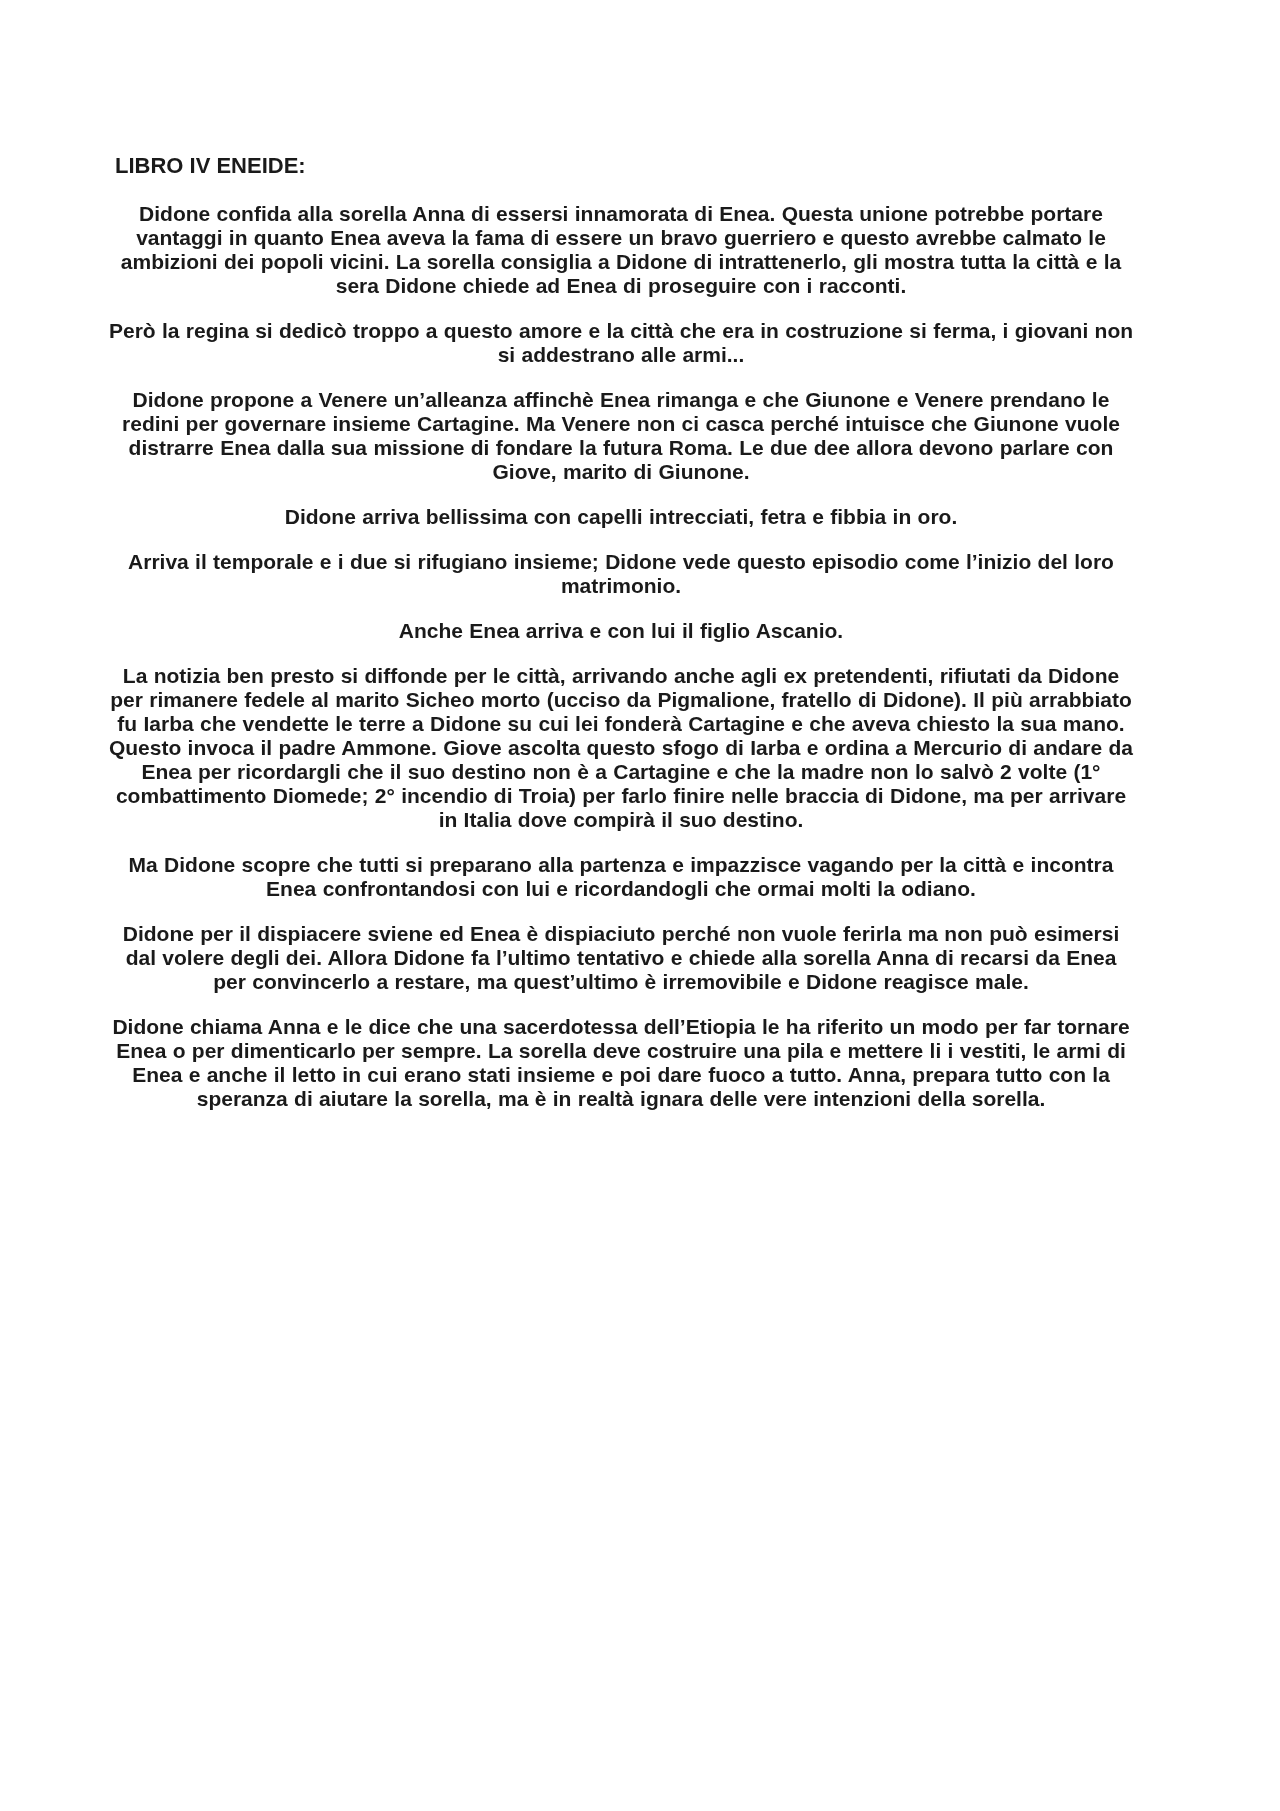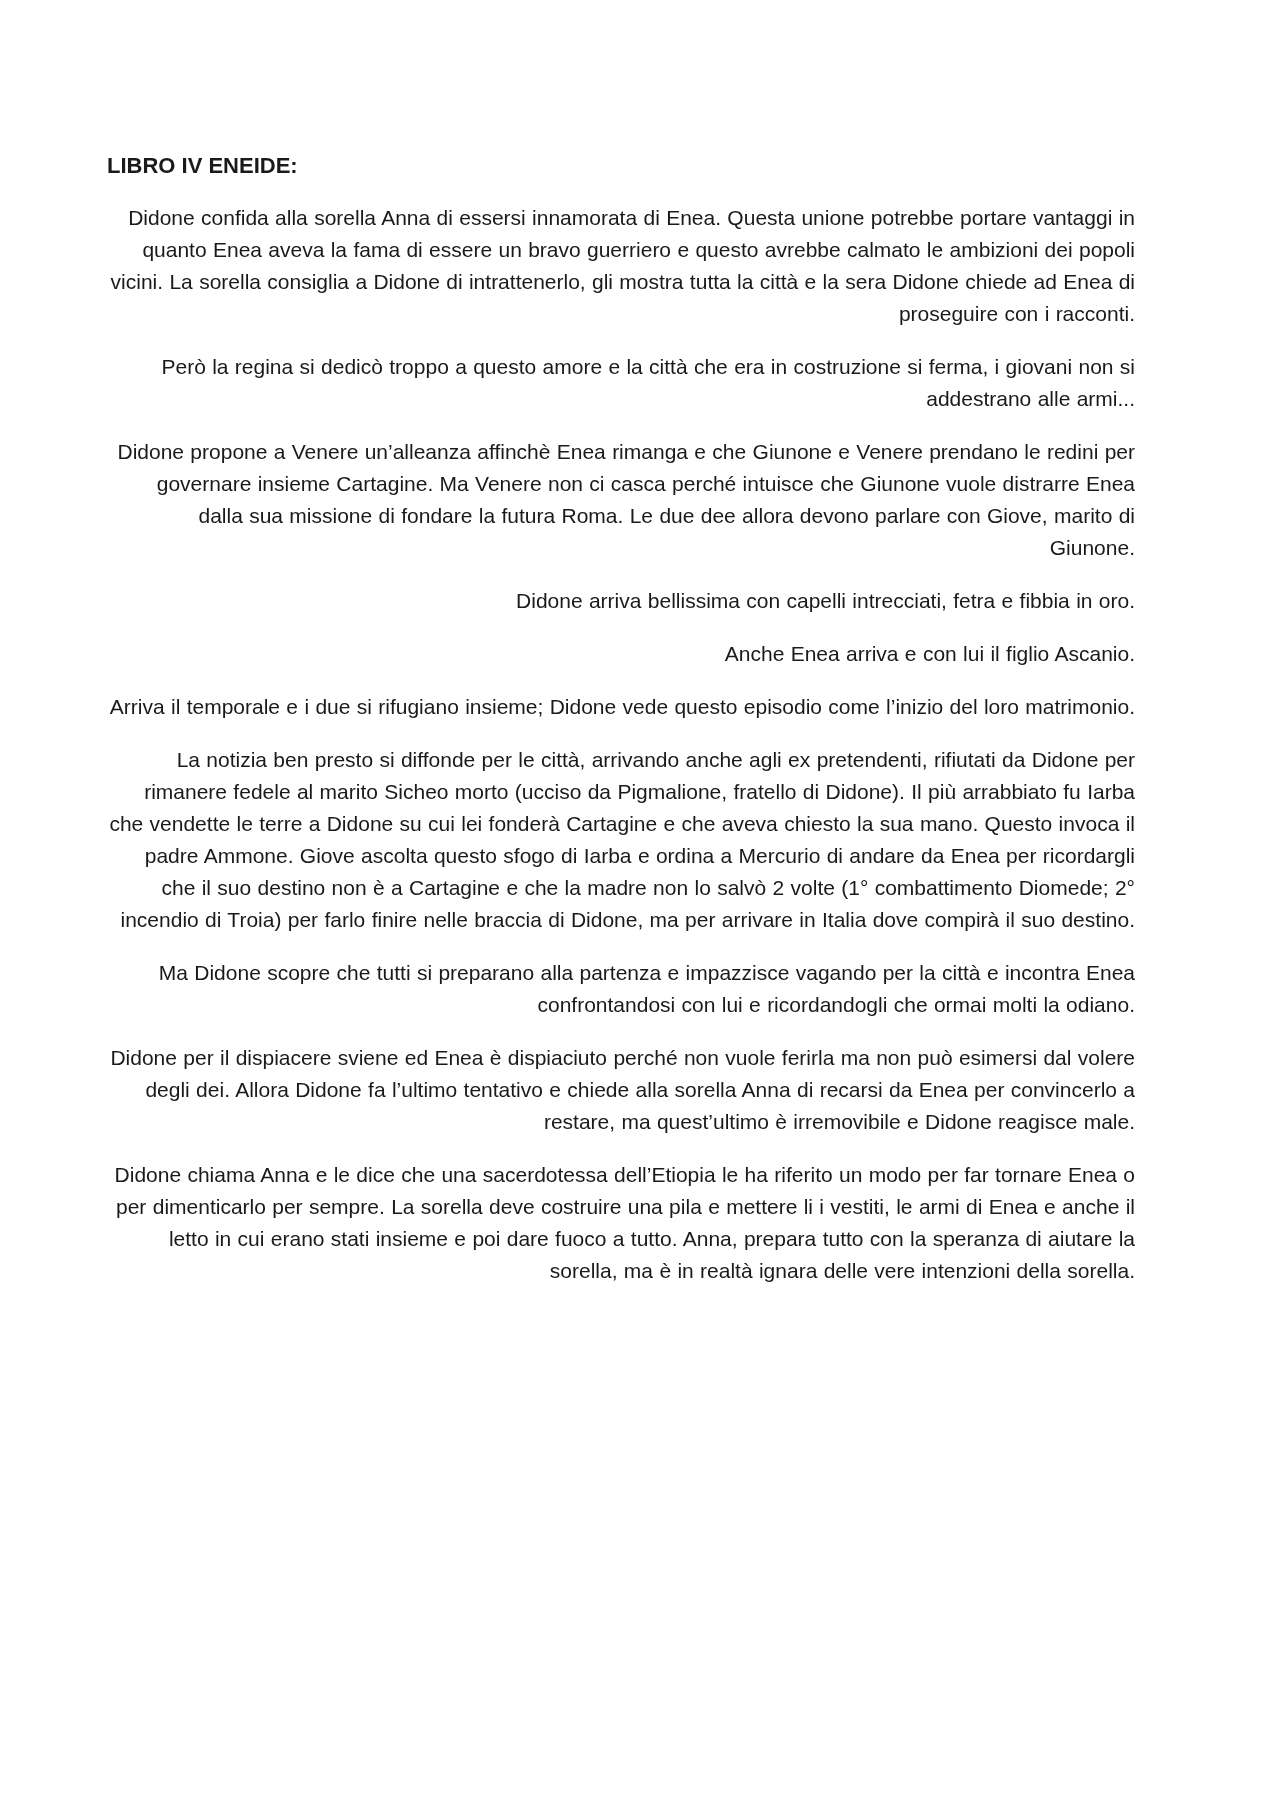--- a/index.html
+++ b/index.html
@@ -18,41 +18,41 @@
     width: 1280px;
     height: 1811px;
     background: #ffffff;
     padding: 150px 145px 0 107px;
   }
   .doc-title {
     font-size: 22px;
     font-weight: bold;
     color: #1a1a1a;
     line-height: 32px;
-    margin: 0 0 20px 0;
+    margin: 0 0 20px 8px;
     letter-spacing: 0px;
   }
   .doc-paragraph {
     font-size: 21px;
-    font-weight: normal;
+    font-weight: bold;
     color: #1a1a1a;
-    line-height: 32px;
+    line-height: 24px;
     margin: 0 0 21px 0;
-    text-align: right;
+    text-align: center;
     word-spacing: 0.5px;
   }
 </style>
 </head>
 <body>
 
 <div class="page">
   <h1 class="doc-title">LIBRO IV ENEIDE:</h1>
   <p class="doc-paragraph">Didone confida alla sorella Anna di essersi innamorata di Enea. Questa unione potrebbe portare vantaggi in quanto Enea aveva la fama di essere un bravo guerriero e questo avrebbe calmato le ambizioni dei popoli vicini. La sorella consiglia a Didone di intrattenerlo, gli mostra tutta la città e la sera Didone chiede ad Enea di proseguire con i racconti.</p>
   <p class="doc-paragraph">Però la regina si dedicò troppo a questo amore e la città che era in costruzione si ferma, i giovani non si addestrano alle armi...</p>
   <p class="doc-paragraph">Didone propone a Venere un’alleanza affinchè Enea rimanga e che Giunone e Venere prendano le redini per governare insieme Cartagine. Ma Venere non ci casca perché intuisce che Giunone vuole distrarre Enea dalla sua missione di fondare la futura Roma. Le due dee allora devono parlare con Giove, marito di Giunone.</p>
   <p class="doc-paragraph">Didone arriva bellissima con capelli intrecciati, fetra e fibbia in oro.</p>
+  <p class="doc-paragraph">Arriva il temporale e i due si rifugiano insieme; Didone vede questo  episodio come l’inizio del loro matrimonio.</p>
   <p class="doc-paragraph">Anche Enea arriva e con lui il figlio Ascanio.</p>
-  <p class="doc-paragraph">Arriva il temporale e i due si rifugiano insieme; Didone vede questo  episodio come l’inizio del loro matrimonio.</p>
   <p class="doc-paragraph">La notizia ben presto si diffonde per le città, arrivando anche agli ex pretendenti, rifiutati da Didone per rimanere fedele al marito Sicheo morto (ucciso da Pigmalione, fratello di Didone). Il più arrabbiato fu Iarba che vendette le terre a Didone su cui lei fonderà Cartagine e che aveva chiesto la sua mano. Questo invoca il padre Ammone. Giove ascolta questo sfogo di Iarba e ordina a Mercurio di andare da Enea per ricordargli che il suo destino non è a Cartagine e che la madre non lo salvò 2 volte (1° combattimento Diomede; 2° incendio di Troia) per farlo finire nelle braccia di Didone, ma per arrivare in Italia dove compirà il suo destino.</p>
   <p class="doc-paragraph"> Ma Didone scopre che tutti si preparano alla partenza e impazzisce vagando per la città e incontra Enea confrontandosi con lui e ricordandogli che ormai molti la odiano.</p>
   <p class="doc-paragraph">Didone per il dispiacere sviene ed Enea è dispiaciuto perché non vuole ferirla ma non può esimersi dal volere degli dei. Allora Didone fa l’ultimo tentativo e chiede alla sorella Anna di recarsi da Enea per convincerlo a restare, ma quest’ultimo è irremovibile e Didone reagisce male.</p>
   <p class="doc-paragraph">Didone chiama Anna e le dice che una sacerdotessa dell’Etiopia le ha riferito un modo per far tornare Enea o per dimenticarlo per sempre. La sorella deve costruire una pila e mettere li i vestiti, le armi di Enea e anche il letto in cui erano stati insieme e poi dare fuoco a tutto. Anna, prepara tutto con la speranza di aiutare la sorella, ma è in realtà ignara delle vere intenzioni della sorella.</p>
 </div>
 
 </body></html>

